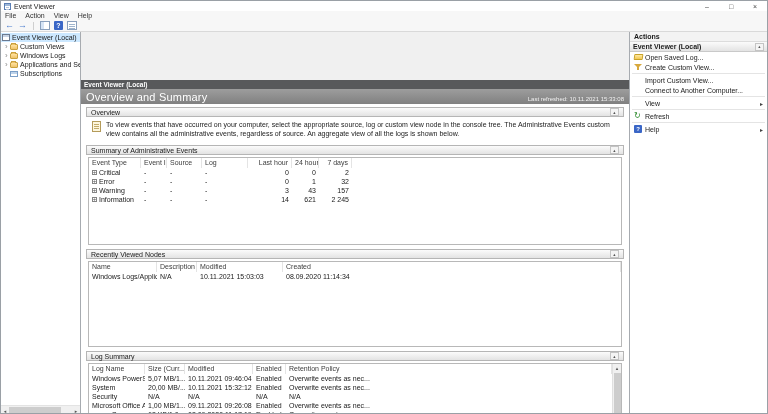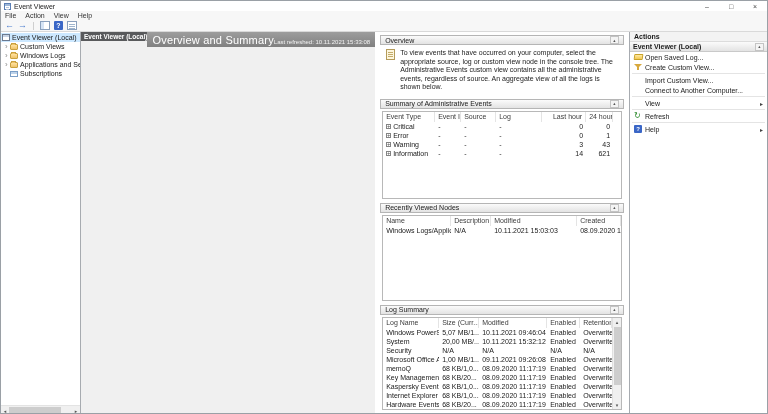--- a/index.html
+++ b/index.html
@@ -41,21 +41,21 @@
   .icon-evroot::before { content:""; position:absolute; left:0; right:0; top:0; height:2px; background:#c7d3e4; }
   .icon-folder { width:8px; height:6px; background:linear-gradient(#ffe3a0,#f0c36a); border:1px solid #caa23f; border-radius:1px; position:relative; margin-right:2px; flex:none; }
   .icon-folder::before { content:""; position:absolute; top:-2px; left:0; width:3px; height:1px; background:#f0c36a; border:1px solid #caa23f; border-bottom:none; }
   .icon-grid { width:8px; height:6px; border:1px solid #7a9ec7; background:#fff; position:relative; margin-right:2px; flex:none; }
   .icon-grid::before { content:""; position:absolute; left:0; right:0; top:0; height:2px; background:#bcd2ea; }
   .hscroll { position:absolute; left:0; right:0; bottom:0; height:10px; background:#f0f0f0; border-top:1px solid #e3e3e3; }
   .hs-arrow { position:absolute; top:0; bottom:0; width:8px; display:flex; align-items:center; justify-content:center; font-size:5px; color:#555; }
   .hs-left { left:0; } .hs-right { right:0; }
   .hs-thumb { position:absolute; top:1px; left:8px; width:52px; height:8px; background:#cdcdcd; }
   
-  .main-panel { flex:1; display:flex; min-width:0; }
+  .main-panel { flex:1; display:flex; flex-direction:column; min-width:0;margin-top:48px; }
   .main-header { height:9px; background:#58595b; color:#fff; font-weight:bold; font-size:6.5px; display:flex; align-items:center; padding-left:3px; }
   .main-band { height:15px; background:linear-gradient(#9d9d9d,#808080); color:#fff; display:flex; align-items:center; padding:0 5px; }
   .band-title { font-size:11px; letter-spacing:.2px; }
   .band-refresh { margin-left:auto; font-size:6px; align-self:flex-end; padding-bottom:2px; color:#f2f2f2; }
   .main-body { flex:1; background:#fff; padding:3px 5px; overflow:hidden; }
   
   .sech { height:10px; background:linear-gradient(#fbfbfb,#e3e3e3); border:1px solid #b5b5b5; display:flex; align-items:center; padding:0 4px; font-size:7px; color:#1a1a1a; }
   .sech-btn { margin-left:auto; width:9px; height:8px; border:1px solid #c4c4c4; background:#f4f4f4; display:flex; align-items:center; justify-content:center; font-size:4.5px; color:#555; }
   .listbox { border:1px solid #b8b8b8; background:#fff; margin:2px 2px 0 2px; position:relative; overflow:hidden; }
   .row { display:flex; height:9px; line-height:9px; white-space:nowrap; }

